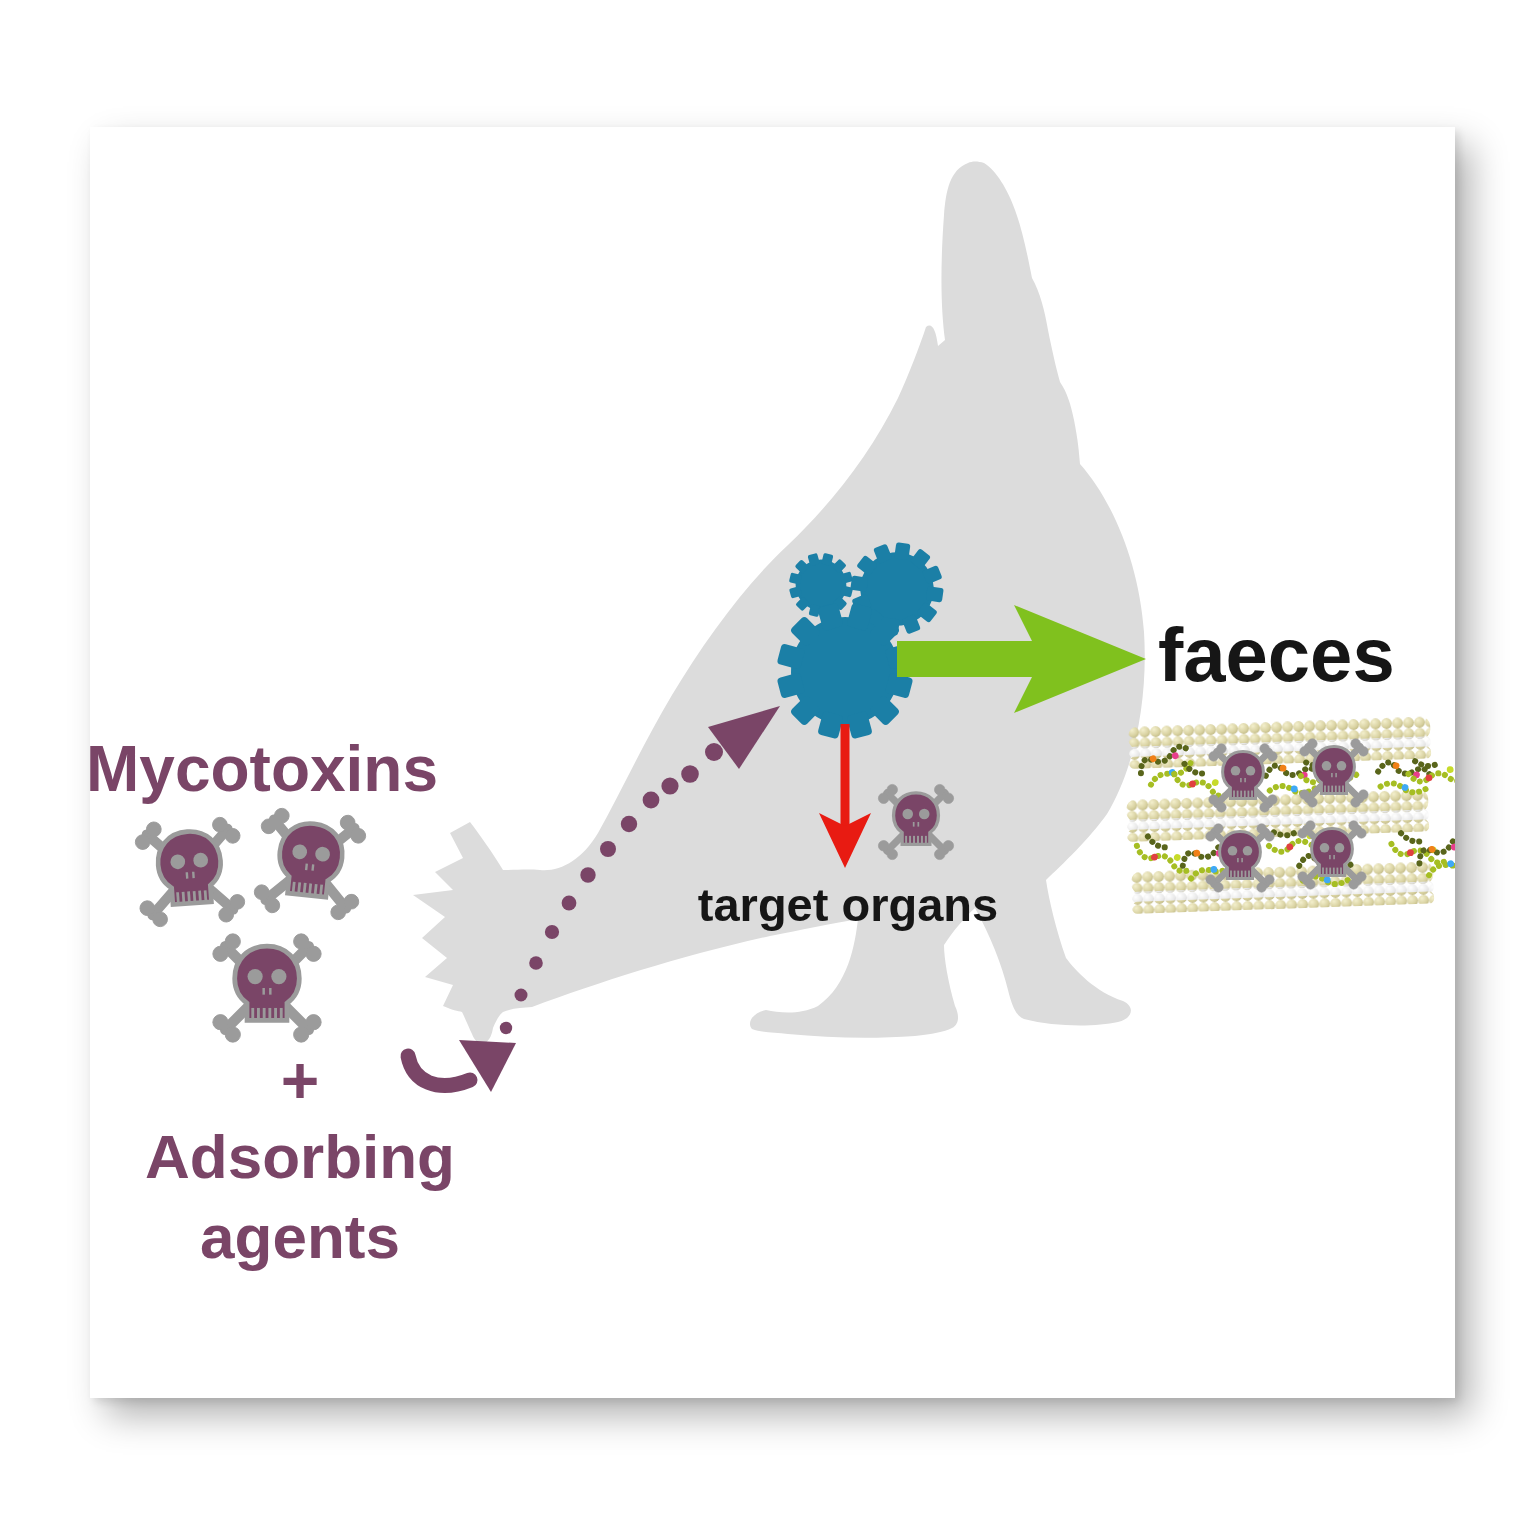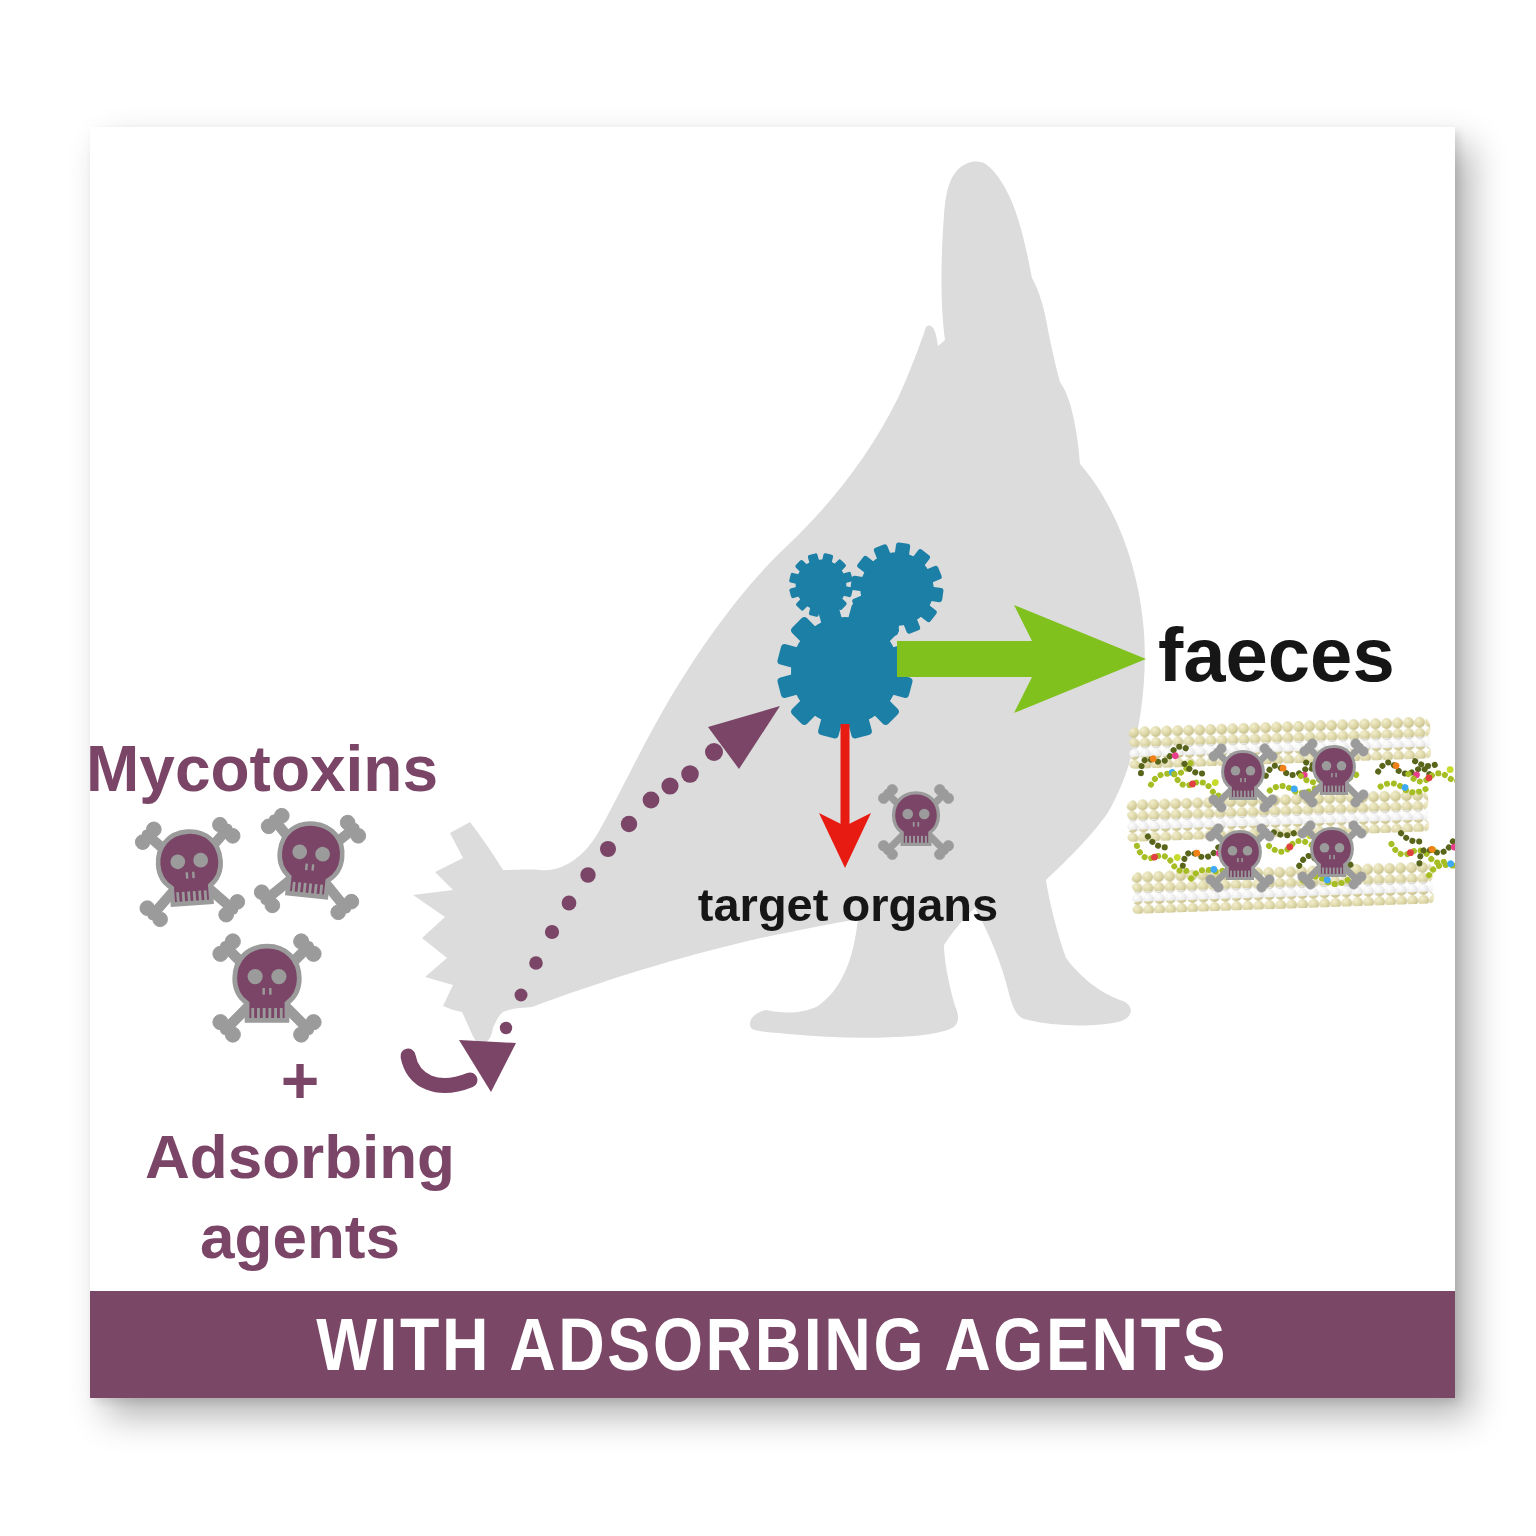--- a/index.html
+++ b/index.html
@@ -234,17 +234,14 @@
 
         <g>
           <use href="#skull" transform="translate(1243,778) scale(0.60)"></use>
           <use href="#skull" transform="translate(1334,773) scale(0.60)"></use>
           <use href="#skull" transform="translate(1240,858) scale(0.60)"></use>
           <use href="#skull" transform="translate(1332,855) scale(0.60)"></use>
         </g>
       </g>
     </svg>
 
-    <div class="banner" style="background:#7A4767;">
-      <span class="banner-text">WITH ADSORBING AGENTS</span>
-    </div>
   </div>
 </div>
 
 </body></html>

